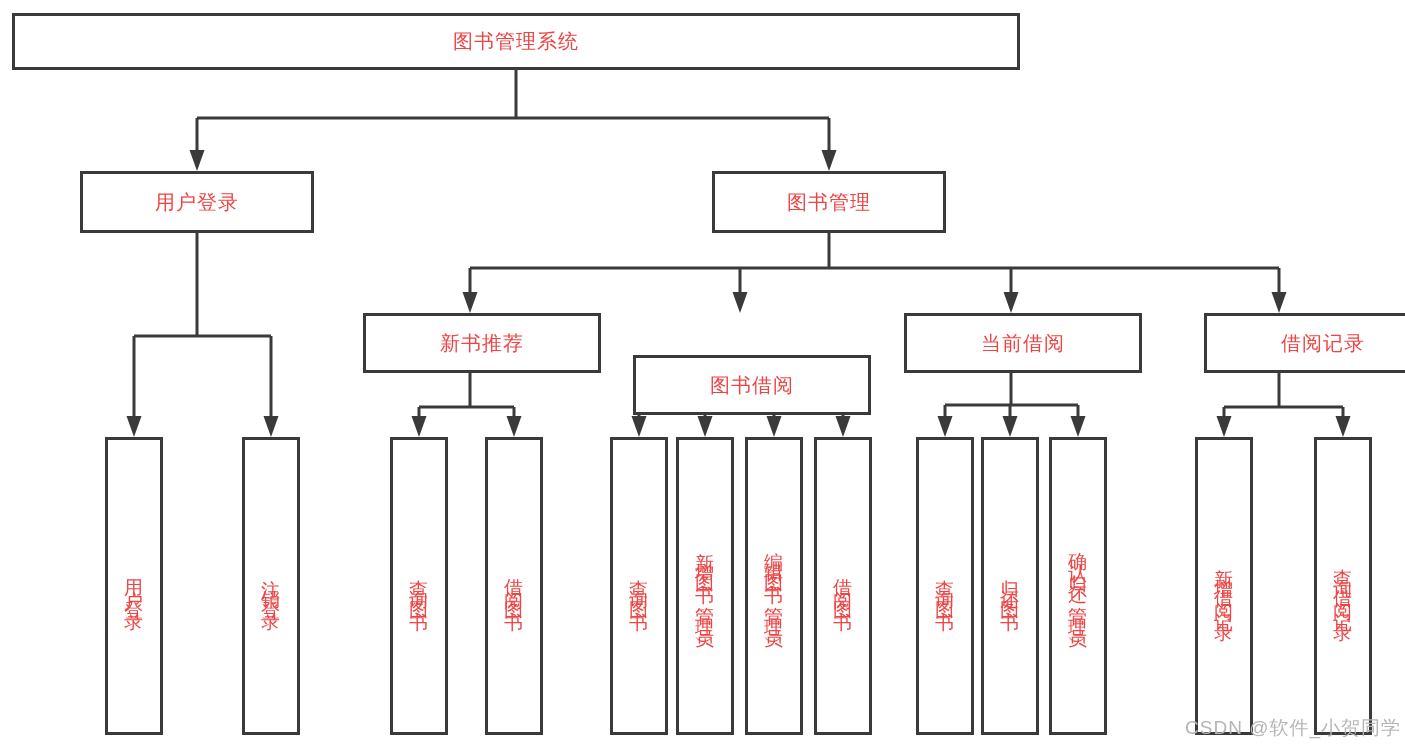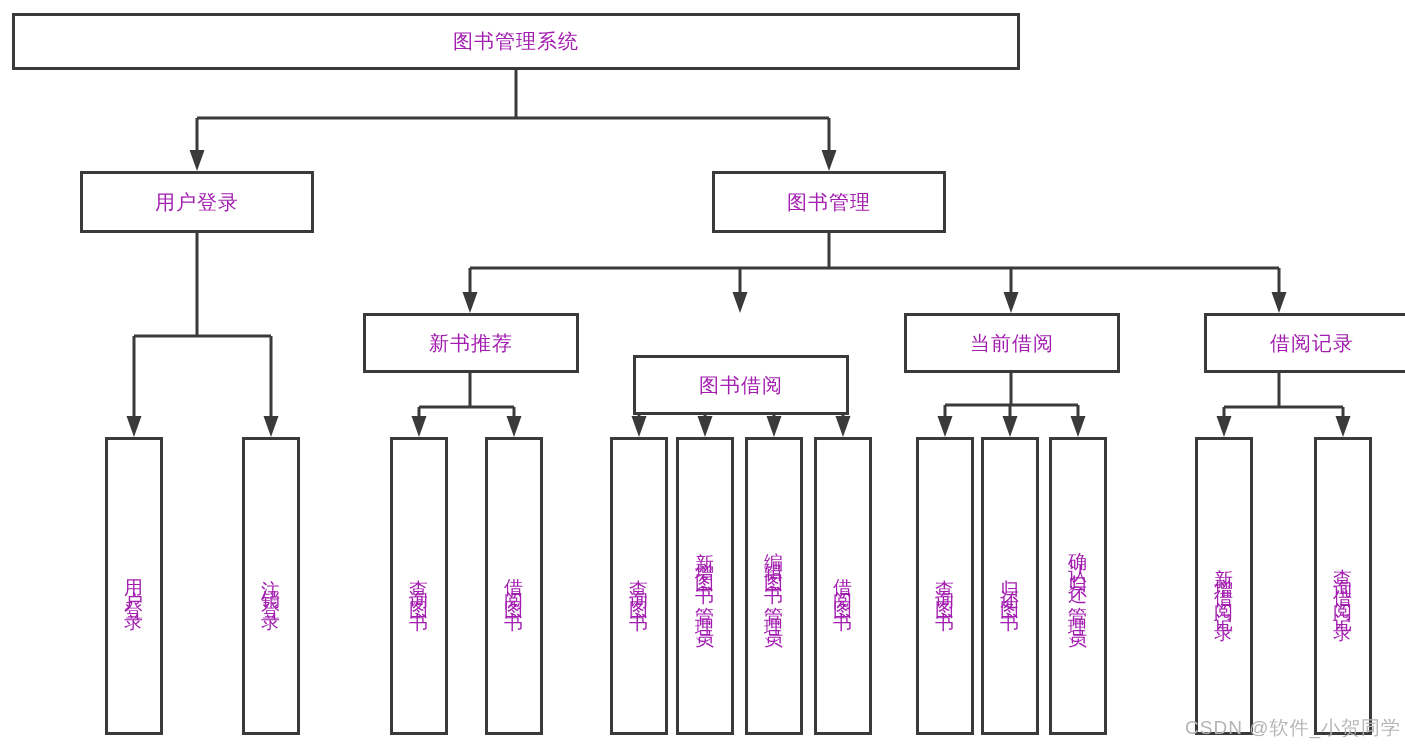--- a/index.html
+++ b/index.html
@@ -18,28 +18,28 @@
     pointer-events: none;
   }
   .box {
     position: absolute;
     box-sizing: border-box;
     background: #ffffff;
     border: 3px solid #3a3a3a;
     display: flex;
     align-items: center;
     justify-content: center;
-    color: #a21caf;
+    color: #ef4444;
     font-size: 20px;
     letter-spacing: 1px;
     white-space: nowrap;
   }
   .root  { left: 12px;  top: 13px;  width: 1008px; height: 57px; }
   .lvl2  { top: 171px; width: 234px; height: 62px; }
-  .lvl3  { top: 313px; width: 216px; height: 60px; }
+  .lvl3  { top: 313px; width: 238px; height: 60px; }
   .leaf  { top: 437px; width: 58px;  height: 298px; }
   .leaf .vtext {
     writing-mode: vertical-rl;
     text-orientation: mixed;
     font-size: 19px;
     letter-spacing: 11px;
     line-height: 1;
     white-space: nowrap;
   }
   .watermark {

